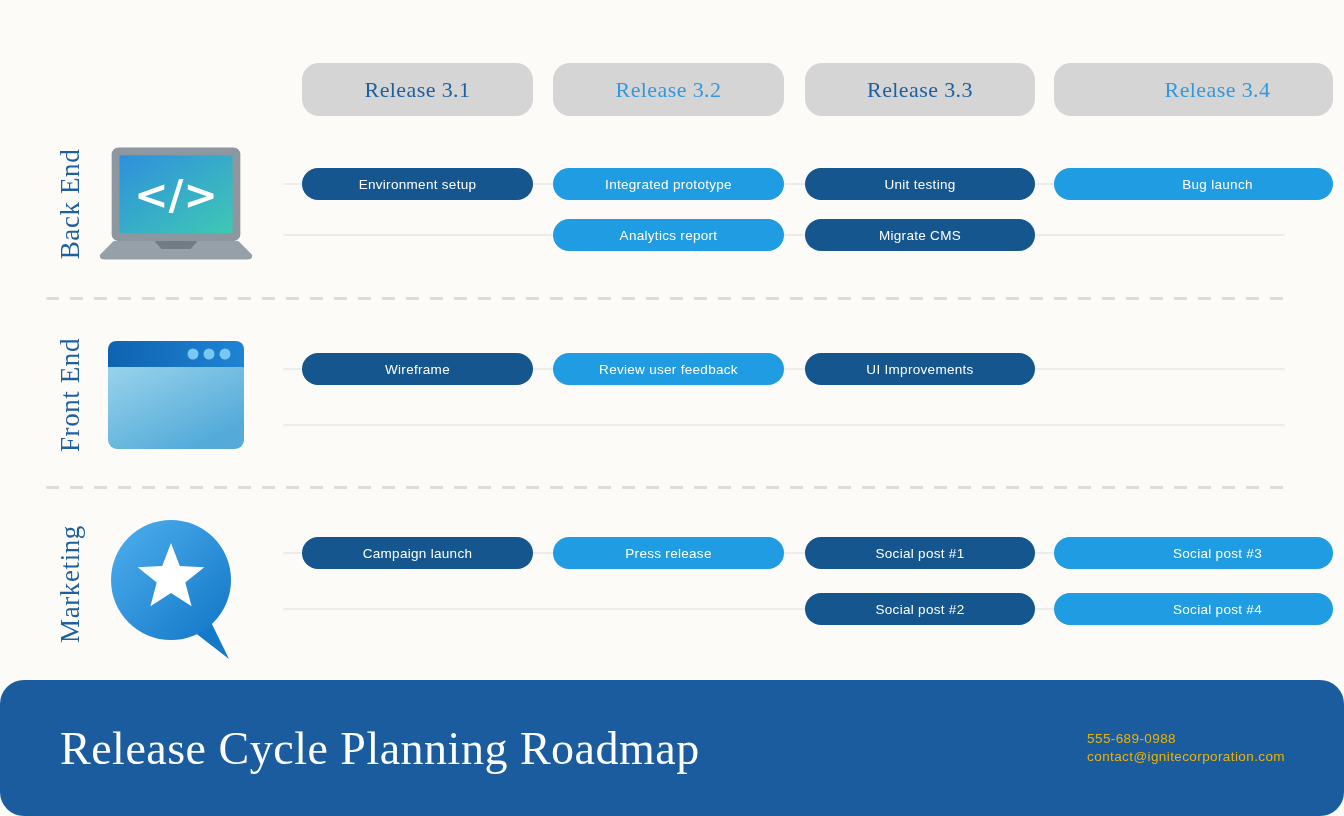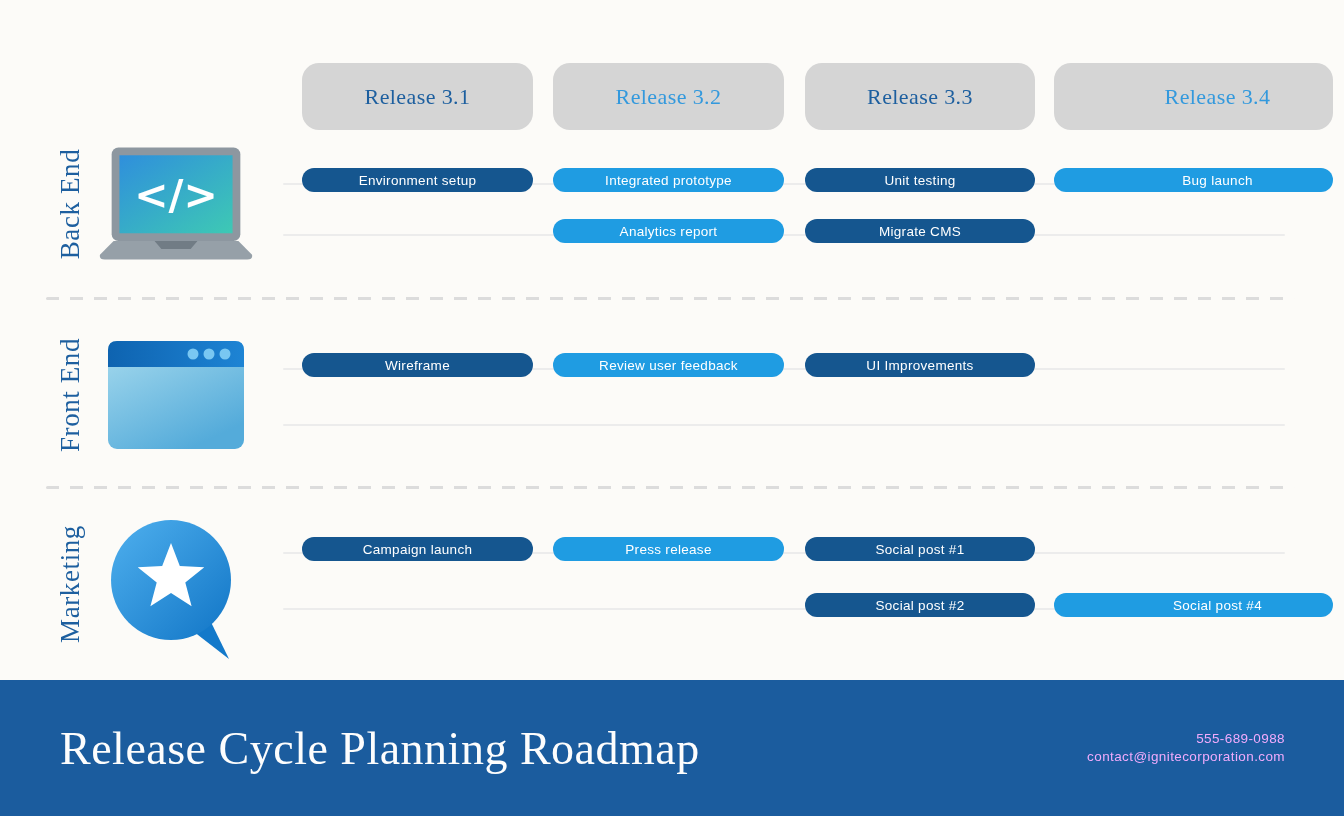--- a/index.html
+++ b/index.html
@@ -11,21 +11,21 @@
   #frame{position:relative;width:1344px;height:816px;background:#fcfbf8;}
 
   
   .col1{left:302px;width:231px;}
   .col2{left:553px;width:231px;text-align:right;}
   .col3{left:805px;width:230px;}
   .col4{left:1054px;width:231px;padding-left:48px;}
 
   
   .hpill{
-    position:absolute;top:63px;height:67px;border-radius:17px;
+    position:absolute;top:63px;height:53px;border-radius:17px;
     background:var(--header-pill-bg,#d5d5d5);
     display:flex;align-items:center;justify-content:center;
   }
   .htext{
     font-family:"Liberation Serif", serif;
     font-size:22px;letter-spacing:.4px;
   }
   .htext.dark{color:var(--header-text-dark,#1d5f9f);}
   .htext.light{color:var(--header-text-light,#3399dd);}
 
@@ -35,21 +35,21 @@
     background:#ececec;border-radius:1px;
   }
   .dash-sep{
     position:absolute;left:46px;width:1248px;height:3px;
     background:repeating-linear-gradient(90deg,#dcdcdc 0 13px,transparent 13px 24px);
     border-radius:2px;
   }
 
   
   .pill{
-    position:absolute;height:24px;border-radius:16px;
+    position:absolute;height:32px;border-radius:16px;
     display:flex;align-items:center;justify-content:center;
   }
   .pill.dark{background:var(--dark-pill,#15568f);}
   .pill.light{background:var(--light-pill,#1f9ce2);}
   .pill-label{
     color:#ffffff;font-size:13.5px;letter-spacing:.3px;white-space:nowrap;
   }
   .top-be1{top:168px;} .top-be2{top:219px;}
   .top-fe1{top:353px;}
   .top-mk1{top:537px;} .top-mk2{top:593px;}
@@ -71,29 +71,29 @@
   .icon-laptop{left:98px;top:147px;width:156px;height:116px;}
   .icon-browser{left:108px;top:341px;width:136px;height:108px;}
   .icon-bubble{left:105px;top:518px;width:145px;height:142px;}
   .icon svg{display:block;width:100%;height:100%;}
 
   
   .footer{
     position:absolute;left:0;top:680px;width:1344px;height:136px;
     background:var(--footer-bg,#1b5c9e);
     display:flex;align-items:center;justify-content:space-between;
-    box-sizing:border-box;padding:0 59px 0 60px;
+    box-sizing:border-box;padding:0 59px 0 60px;border-radius:24px;
   }
   .footer-title{
     font-family:"Liberation Serif", serif;
     color:#fdfdfd;font-size:46px;letter-spacing:.5px;font-weight:500;
     white-space:nowrap;
   }
   .footer-contact{
-    text-align:right;color:#f0abfc;font-size:13.5px;line-height:1.3;
+    color:#eab308;font-size:13.5px;line-height:1.3;
     letter-spacing:.4px;
   }
 </style>
 </head>
 <body>
 
 <div id="frame">
 
   <div class="hpill col1">
     <span class="htext dark">Release 3.1</span>
@@ -208,20 +208,23 @@
 
   <div class="pill dark col1 top-mk1">
     <span class="pill-label">Campaign launch</span>
   </div>
   <div class="pill light col2 top-mk1">
     <span class="pill-label">Press release</span>
   </div>
   <div class="pill dark col3 top-mk1">
     <span class="pill-label">Social post #1</span>
   </div>
+  <div class="pill light col4 top-mk1">
+    <span class="pill-label">Social post #3</span>
+  </div>
   <div class="pill dark col3 top-mk2">
     <span class="pill-label">Social post #2</span>
   </div>
   <div class="pill light col4 top-mk2">
     <span class="pill-label">Social post #4</span>
   </div>
 
   <div class="footer">
     <div class="footer-title">Release Cycle Planning Roadmap</div>
     <div class="footer-contact">

